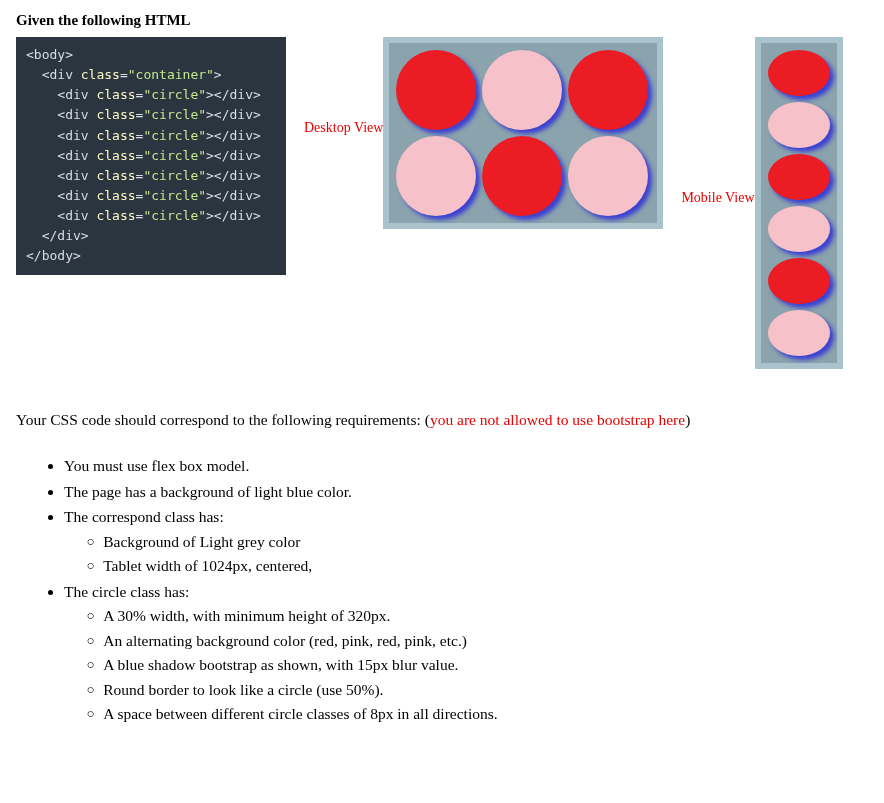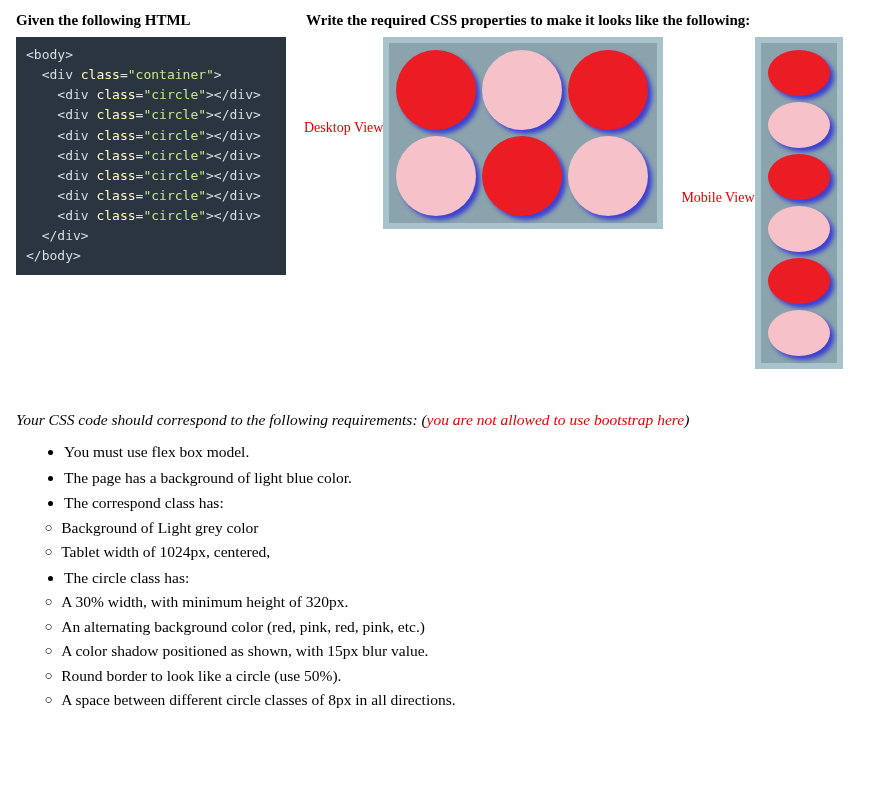--- a/index.html
+++ b/index.html
@@ -9,21 +9,21 @@
     }
     body {
       font-family: Georgia, 'Times New Roman', serif;
       background: #fff;
       padding: 12px 16px;
       font-size: 15px;
       color: #000;
     }
     .header-row {
       display: flex;
-      gap: 20px;
+      gap: 12px;
       margin-bottom: 8px;
     }
     .header-left {
       width: 270px;
       font-weight: bold;
       font-size: 15px;
     }
     .header-right {
       flex: 1;
       font-weight: bold;
@@ -95,55 +95,54 @@
     .mobile .demo-page { width: 88px; }
     .mobile .demo-container { width: 76px; }
     .mobile .demo-circle { width: 64px; height: 46px; }
 
     .requirements {
       margin-top: 28px;
       font-size: 15.5px;
       line-height: 1.45;
     }
     .req-intro {
-      margin-bottom: 10px;
-      font-style: italic;
+      margin-bottom: 24px;
     }
     .red-note { color: #e80000; }
     ul.req-list {
       list-style: disc;
       margin-left: 48px;
       margin-top: 2px;
     }
     ul.req-list > li {
       margin-bottom: 3px;
     }
     ul.sub-list {
       list-style: none;
+      margin-left: 42px;
       margin-top: 2px;
     }
     ul.sub-list > li {
       margin-bottom: 2px;
     }
     ul.sub-list > li::before {
       content: "○";
       display: inline-block;
       width: 1.2em;
       margin-left: -1.4em;
       font-size: 0.9em;
       position: relative;
       top: -1px;
     }
   </style>
 </head>
 <body>
 
 <div class="header-row">
   <div class="header-left">Given the following HTML</div>
-  <div class="header-right">Write the required CSS properties to make it looks like the following:</div>
 </div>
 
 <div class="top-row">
   <div class="code-block"><span>&lt;body&gt;</span>
   <span><span>&lt;div </span><span class="attr">class</span><span>=</span><span class="val">"container"</span><span>&gt;</span></span>
     <span><span>&lt;div </span><span class="attr">class</span><span>=</span><span class="val">"circle"</span><span>&gt;&lt;/div&gt;</span></span>
     <span><span>&lt;div </span><span class="attr">class</span><span>=</span><span class="val">"circle"</span><span>&gt;&lt;/div&gt;</span></span>
     <span><span>&lt;div </span><span class="attr">class</span><span>=</span><span class="val">"circle"</span><span>&gt;&lt;/div&gt;</span></span>
     <span><span>&lt;div </span><span class="attr">class</span><span>=</span><span class="val">"circle"</span><span>&gt;&lt;/div&gt;</span></span>
     <span><span>&lt;div </span><span class="attr">class</span><span>=</span><span class="val">"circle"</span><span>&gt;&lt;/div&gt;</span></span>
@@ -196,20 +195,20 @@
       <ul class="sub-list">
         <li>Background of Light grey color</li>
         <li>Tablet width of 1024px, centered,</li>
       </ul>
     </li>
     <li>
       <span>The circle class has:</span>
       <ul class="sub-list">
         <li>A 30% width, with minimum height of 320px.</li>
         <li>An alternating background color (red, pink, red, pink, etc.)</li>
-        <li>A color shadow positioned as shown, with 15px blur value.</li>
+        <li>A blue shadow bootstrap as shown, with 15px blur value.</li>
         <li>Round border to look like a circle (use 50%).</li>
         <li>A space between different circle classes of 8px in all directions.</li>
       </ul>
     </li>
 
   </ul>
 </div>
 
 </body></html>

